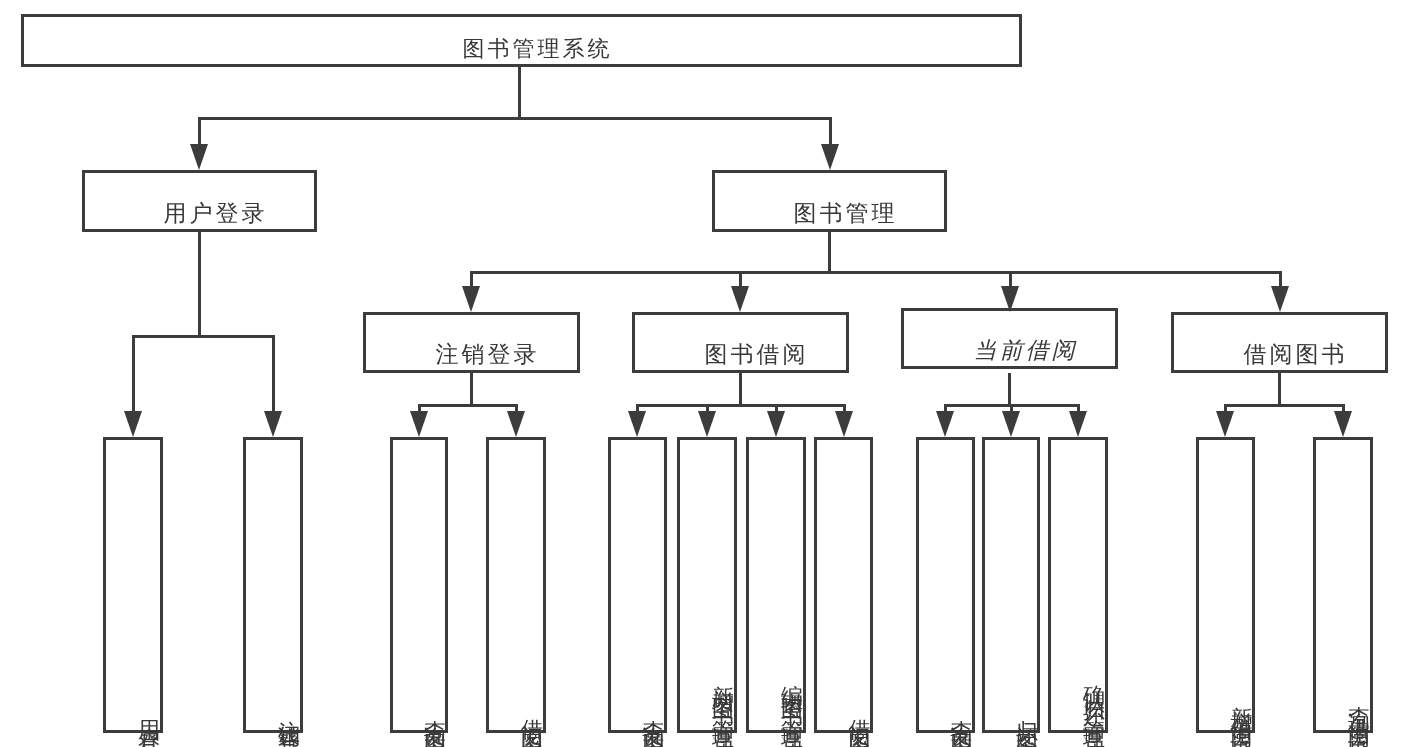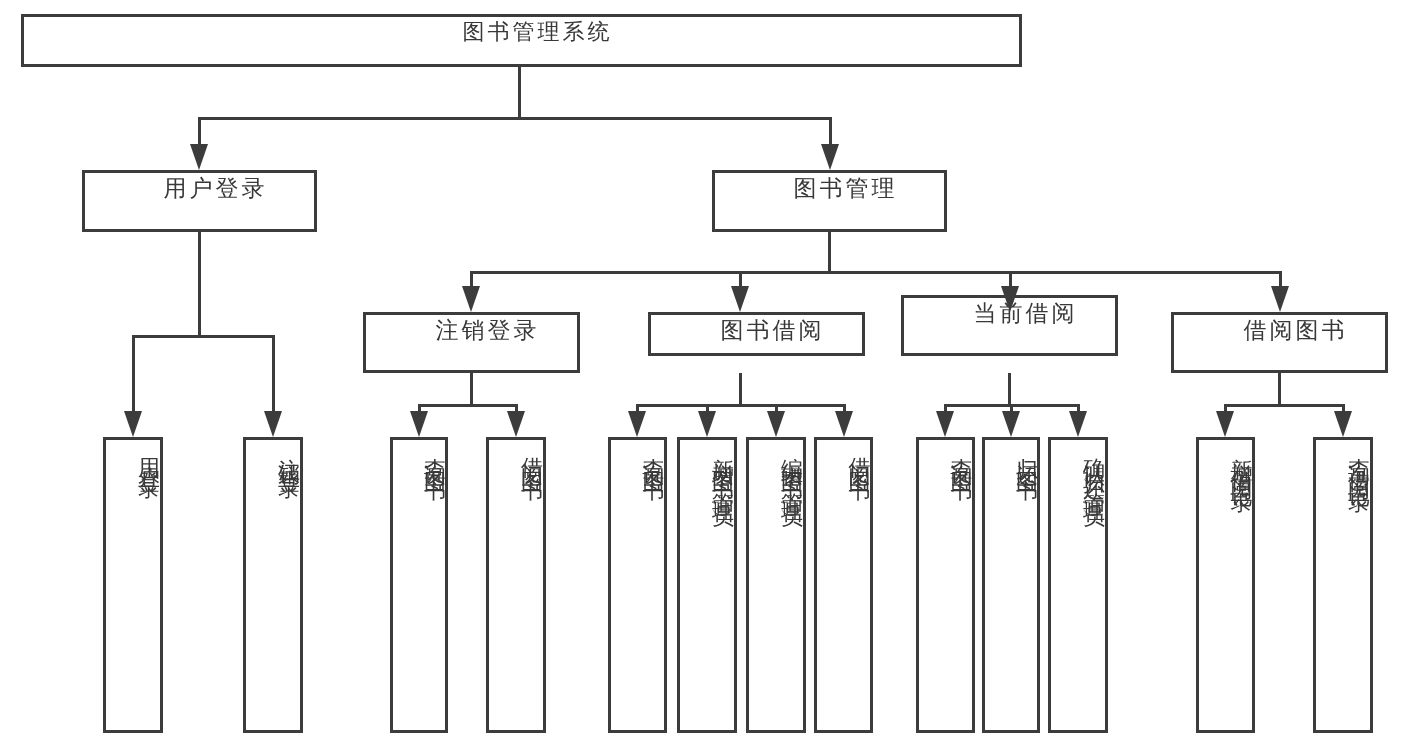--- a/index.html
+++ b/index.html
@@ -8,21 +8,21 @@
     width:1405px;height:747px;
     background:#ffffff;
     font-family:"Liberation Sans","DejaVu Sans",sans-serif;
     overflow:hidden;
   }
   .node{
     position:absolute;
     box-sizing:border-box;
     border:3px solid #3c3c3c;
     background:#ffffff;
-    display:flex;align-items:flex-start;justify-content:center;
+    display:flex;align-items:flex-end;justify-content:center;
     color:#383838;
     padding-left:32px;
   }
   .hnode{font-size:23px;letter-spacing:3px;white-space:nowrap;}
   .title-node{font-size:22px;letter-spacing:3px;}
   .vbox{top:437px;height:296px;}
   .vbox .vtext{
     writing-mode:vertical-rl;
     text-orientation:mixed;
     font-size:22px;
@@ -59,24 +59,24 @@
   <div class="node hnode" style="left:82px;top:170px;width:235px;height:62px;">
     <span>用户登录</span>
   </div>
   <div class="node hnode" style="left:712px;top:170px;width:235px;height:62px;">
     <span>图书管理</span>
   </div>
 
   <div class="node hnode" style="left:363px;top:312px;width:217px;height:61px;">
     <span>注销登录</span>
   </div>
-  <div class="node hnode" style="left:632px;top:312px;width:217px;height:44px;margin-left:16px;">
+  <div class="node hnode" style="left:632px;top:312px;width:217px;height:61px;">
     <span>图书借阅</span>
   </div>
-  <div class="node hnode" style="left:901px;top:295px;width:217px;height:61px;">
+  <div class="node hnode" style="left:901px;top:308px;width:217px;height:61px;font-style:italic;">
     <span>当前借阅</span>
   </div>
   <div class="node hnode" style="left:1171px;top:312px;width:217px;height:61px;">
     <span>借阅图书</span>
   </div>
 
   <div class="node vbox" style="left:103px;width:60px;">
     <span class="vtext">用户登录</span>
   </div>
   <div class="node vbox" style="left:243px;width:60px;">

